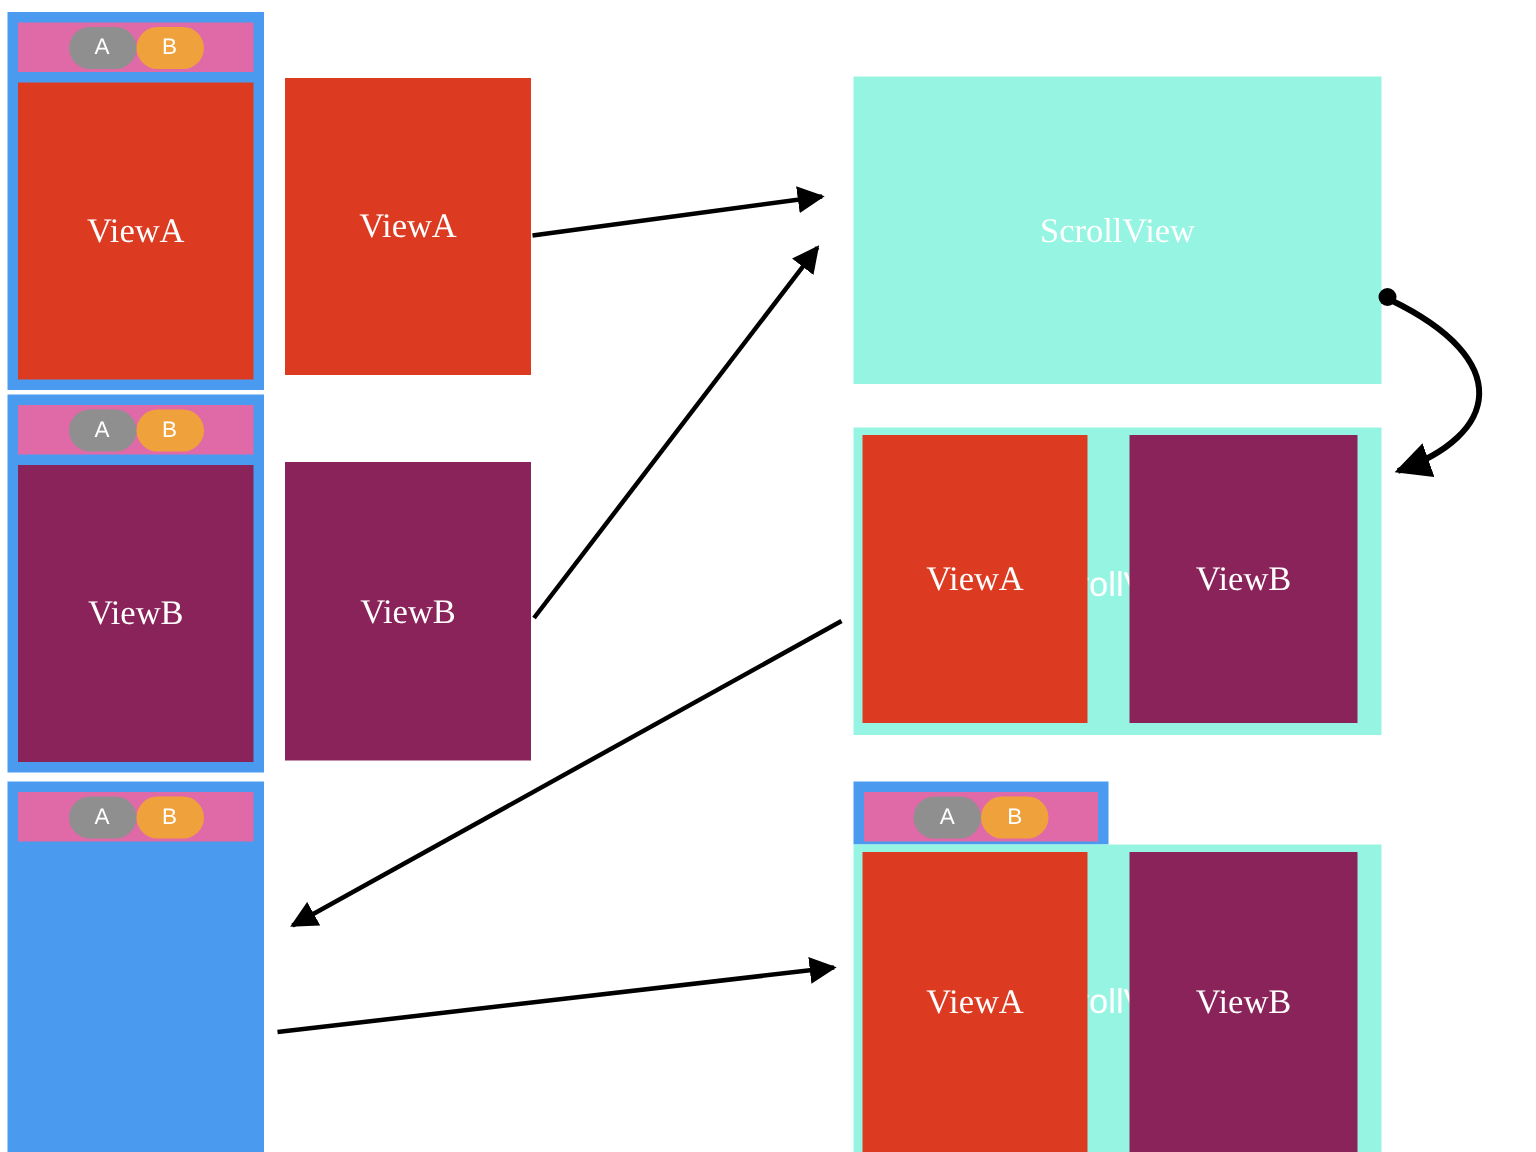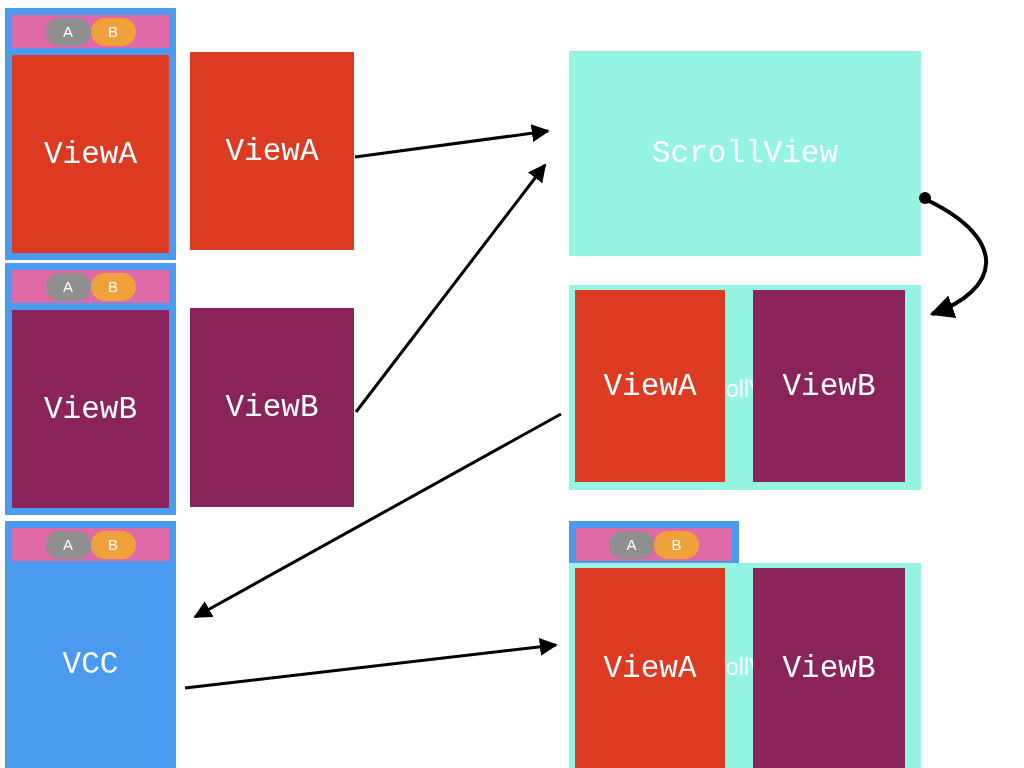--- a/index.html
+++ b/index.html
@@ -50,22 +50,22 @@
   }
   .pill-a { background: #8f8f8f; }
   .pill-b { background: #efa23c; }
 
   
   .view {
     display: flex;
     align-items: center;
     justify-content: center;
     color: #ffffff;
-    font-size: 31px;
-    font-family: Liberation Mono, monospace;
+    font-size: 23px;
+    font-family: Liberation Serif, serif;
   }
   .view-a { background: #dc3b22; }
   .view-b { background: #8a2359; }
   .view-vcc { background: #4a9bf0; }
   .view-scroll { background: #96f5e2; }
 
   
   .scroll-label {
     position: absolute;
     left: 0; right: 0;
@@ -102,21 +102,20 @@
       <span class="pill pill-b" style="width:45px;height:28px;">B</span>
     </div>
     <div class="abs view view-b" style="left:7px; top:47px; width:157px; height:198px;">ViewB</div>
   </div>
 
   <div class="abs device-frame" style="left:5px; top:521px; width:171px; height:247px;">
     <div class="abs navbar" style="left:7px; top:7px; width:157px; height:33px;">
       <span class="pill pill-a" style="width:45px;height:28px;">A</span>
       <span class="pill pill-b" style="width:45px;height:28px;">B</span>
     </div>
-    <div class="abs view view-vcc" style="left:7px; top:40px; width:157px; height:207px;">VCC</div>
   </div>
 
   <div class="abs view view-a" style="left:190px; top:52px; width:164px; height:198px;">ViewA</div>
 
   <div class="abs view view-b" style="left:190px; top:308px; width:164px; height:199px;">ViewB</div>
 
   <div class="abs view view-scroll" style="left:569px; top:51px; width:352px; height:205px;">ScrollView</div>
 
   <div class="abs view-scroll" style="left:569px; top:285px; width:352px; height:205px; overflow:hidden;">
     <div class="scroll-label" style="top:91px;">ScrollView</div>

